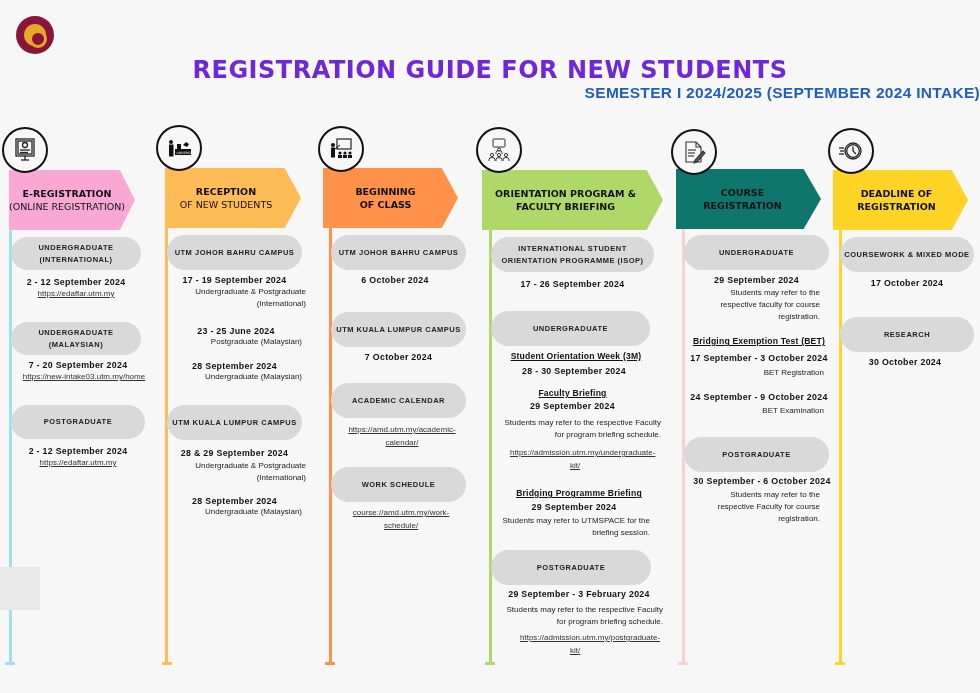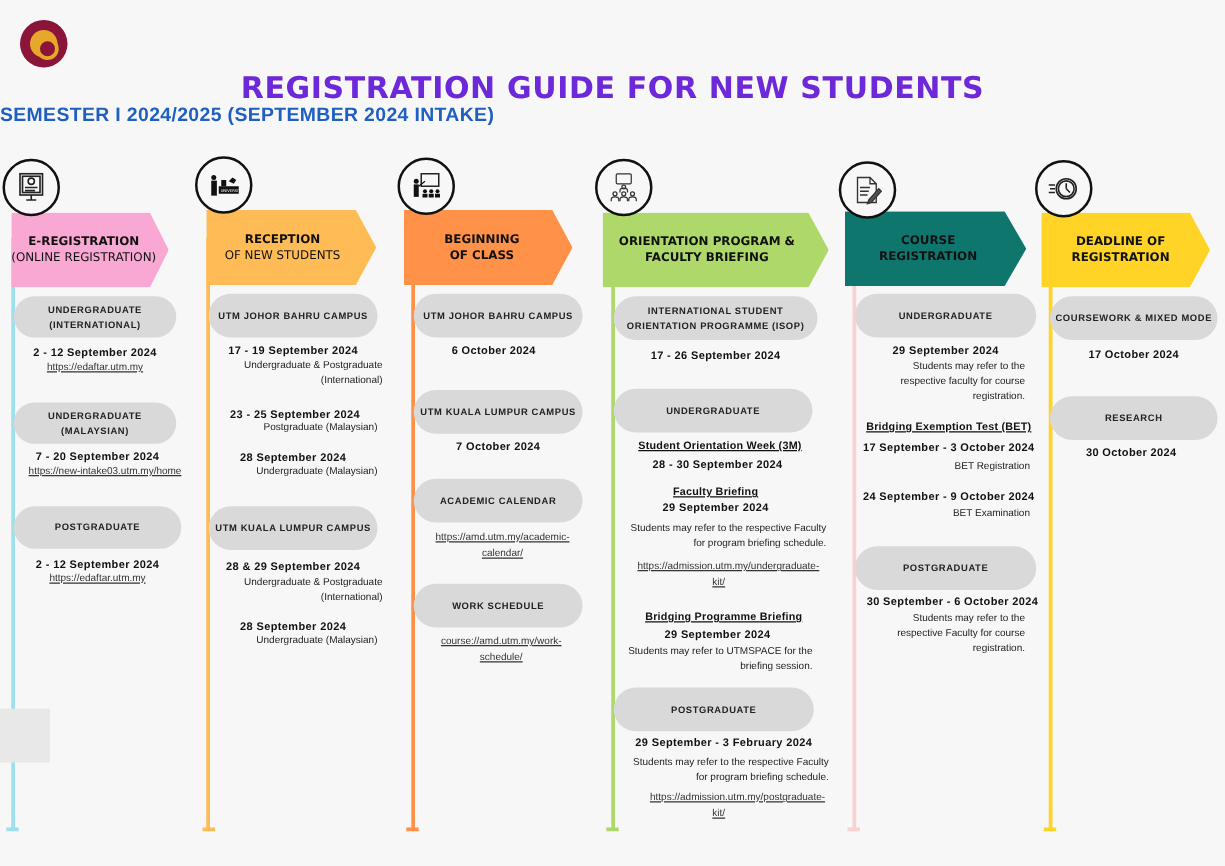--- a/index.html
+++ b/index.html
@@ -8,21 +8,21 @@
 
   .logo { position: absolute; left: 16px; top: 16px; display: flex; align-items: center; }
   .logo-seal { width: 38px; height: 38px; border-radius: 50%; background: #8a1538; position: relative; }
   .logo-seal::before { content: ""; position: absolute; left: 8px; top: 8px; width: 22px; height: 22px; border-radius: 50%; background: #e6a82a; }
   .logo-seal::after { content: ""; position: absolute; left: 13px; top: 14px; width: 12px; height: 12px; border-radius: 50%; background: #8a1538; border: 3px solid #e6a82a; }
   .logo-text { margin-left: 4px; display: flex; flex-direction: column; }
   .logo-main { font-family: "Liberation Serif", serif; font-weight: bold; font-size: 33px; color: #8a1538; line-height: 30px; letter-spacing: 0px; }
   .logo-sub { font-size: 4.5px; color: #8a1538; font-weight: bold; letter-spacing: 0.1px; margin-top: 1px; }
 
   .title { position: absolute; left: 0; right: 0; top: 56px; text-align: center; font-family: "DejaVu Sans", sans-serif; font-weight: bold; font-size: 24px; letter-spacing: 0.5px; color: #6d28d9; }
-  .subtitle { position: absolute; left: 0; right: 0; top: 84px; text-align: left; font-weight: bold; font-size: 15.5px; color: #1f5fbf; letter-spacing: 0.3px; }
+  .subtitle { position: absolute; left: 0; right: 0; top: 84px; text-align: right; font-weight: bold; font-size: 15.5px; color: #1f5fbf; letter-spacing: 0.3px; }
   .vline { position: absolute; width: 3px; top: 190px; height: 474px; }
   .vfoot { position: absolute; width: 10px; height: 3px; top: 662px; }
 
   .icon-circle { position: absolute; width: 46px; height: 46px; border-radius: 50%; border: 2.5px solid #111; background: #f7f7f7; display: flex; align-items: center; justify-content: center; z-index: 3; }
   .icon-circle svg { width: 28px; height: 28px; }
 
   .banner { position: absolute; height: 60px; display: flex; align-items: center; justify-content: center; text-align: center; font-family: "DejaVu Sans", sans-serif; font-size: 9.5px; line-height: 13.5px; color: #111; z-index: 2; }
   .banner b { font-weight: bold; }
   .banner .light { font-weight: normal; }
 
@@ -164,21 +164,21 @@
   <span>POSTGRADUATE</span>
 </div>
 <div class="date" style="left:11px;top:446px;width:134px">2 - 12 September 2024</div>
 <div class="link" style="left:11px;top:457px;width:134px">https://edaftar.utm.my</div>
 
 <div class="pill" style="left:167px;top:235px;width:135px;height:35px">
   <span>UTM JOHOR BAHRU CAMPUS</span>
 </div>
 <div class="date" style="left:167px;top:275px;width:135px">17 - 19 September 2024</div>
 <div class="txt" style="left:170px;top:286px;width:136px">Undergraduate &amp; Postgraduate (International)</div>
-<div class="date" style="left:167px;top:326px;width:138px">23 - 25 September 2024</div>
+<div class="date" style="left:167px;top:326px;width:138px">23 - 25 June 2024</div>
 <div class="txt" style="left:167px;top:336px;width:135px">Postgraduate (Malaysian)</div>
 <div class="date" style="left:167px;top:361px;width:135px">28 September 2024</div>
 <div class="txt" style="left:167px;top:371px;width:135px">Undergraduate (Malaysian)</div>
 
 <div class="pill" style="left:167px;top:405px;width:135px;height:35px">
   <span>UTM KUALA LUMPUR CAMPUS</span>
 </div>
 <div class="date" style="left:167px;top:448px;width:135px">28 &amp; 29 September 2024</div>
 <div class="txt" style="left:170px;top:460px;width:136px">Undergraduate &amp; Postgraduate (International)</div>
 <div class="date" style="left:167px;top:496px;width:135px">28 September 2024</div>

